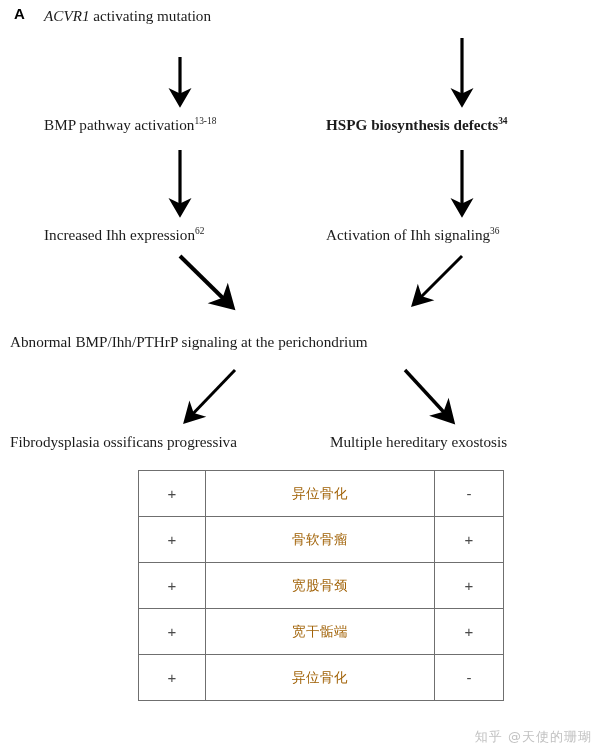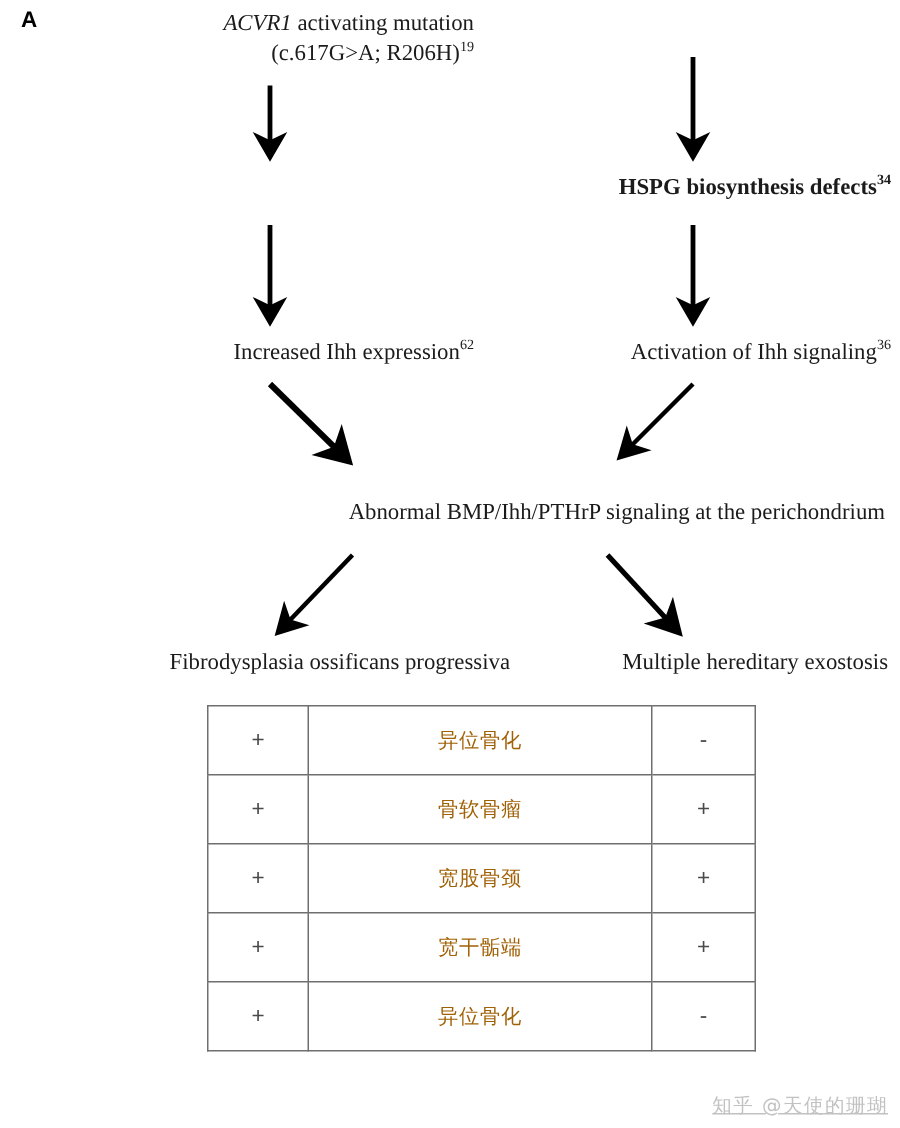--- a/index.html
+++ b/index.html
@@ -31,21 +31,21 @@
     font-family: "Liberation Sans", "DejaVu Sans", sans-serif;
     font-weight: bold;
     font-size: 15px;
     line-height: 1;
     color: #000;
   }
 
   
   .node {
     position: absolute;
-    text-align: right;
+    text-align: left;
     font-size: 15.2px;
     line-height: 1.33;
     color: #1b1b1b;
     white-space: nowrap;
   }
   .node .ital { font-style: italic; }
   .node sup {
     font-size: 0.62em;
     vertical-align: super;
     line-height: 0;
@@ -107,36 +107,37 @@
   
   #watermark {
     position: absolute;
     right: 8px;
     bottom: 6px;
     font-family: "DejaVu Sans", "Liberation Sans", sans-serif;
     font-size: 13px;
     color: #c2c2c2;
     letter-spacing: 1px;
     white-space: nowrap;
-    text-decoration: underline;
   }
 </style>
 </head>
 <body>
 
 <div id="stage">
 
   <div class="panel-label">A</div>
 
   <div class="node" id="node-acvr1">
     <span class="ital">ACVR1</span><span> activating mutation</span>
-    <span class="l2"><span>(c.617G&gt;A; R206H)</span><sup>19</sup></span>
-  </div>
-
-
+  </div>
+
+
+  <div class="node" id="node-bmp">
+    <span>BMP pathway activation</span><sup>13-18</sup>
+  </div>
 
   <div class="node" id="node-hspg">
     <span>HSPG biosynthesis defects</span><sup>34</sup>
   </div>
 
   <div class="node" id="node-ihh-exp">
     <span>Increased Ihh expression</span><sup>62</sup>
   </div>
 
   <div class="node" id="node-ihh-sig">

